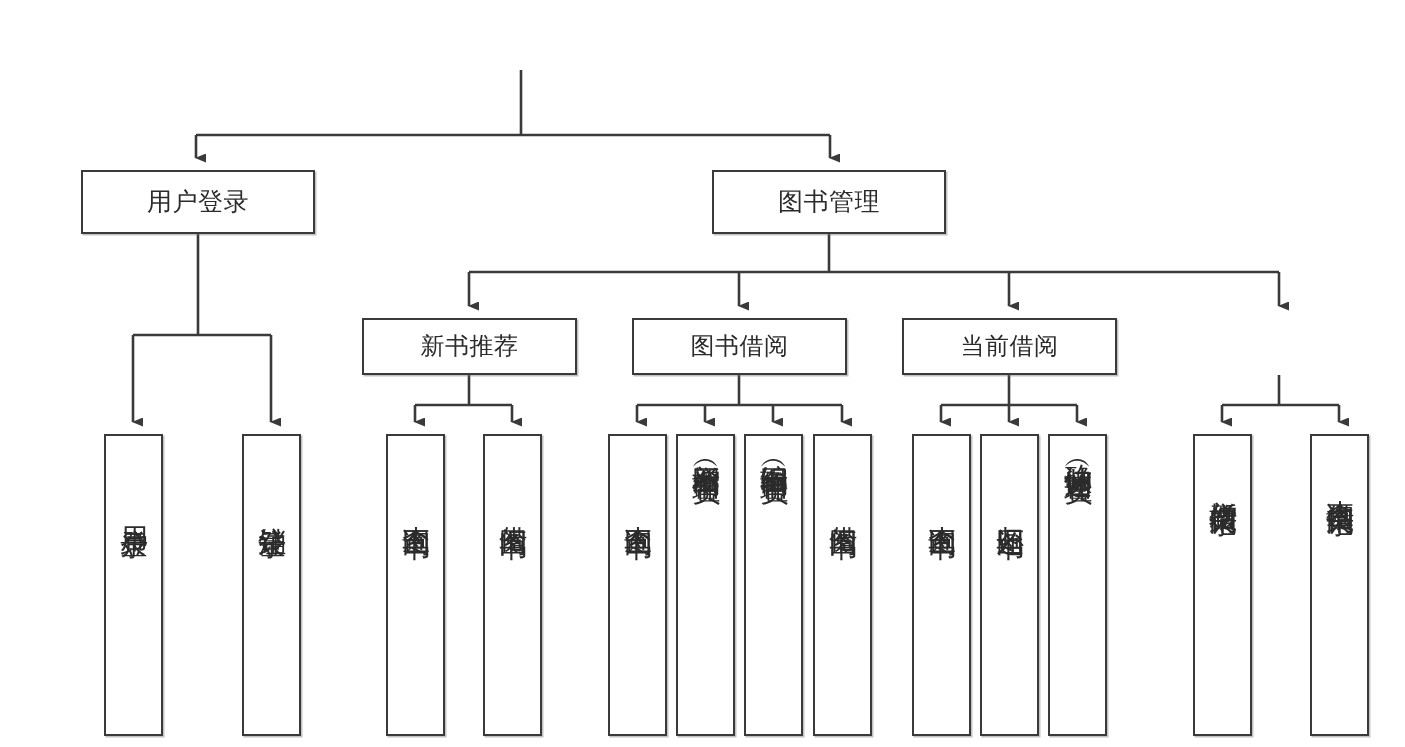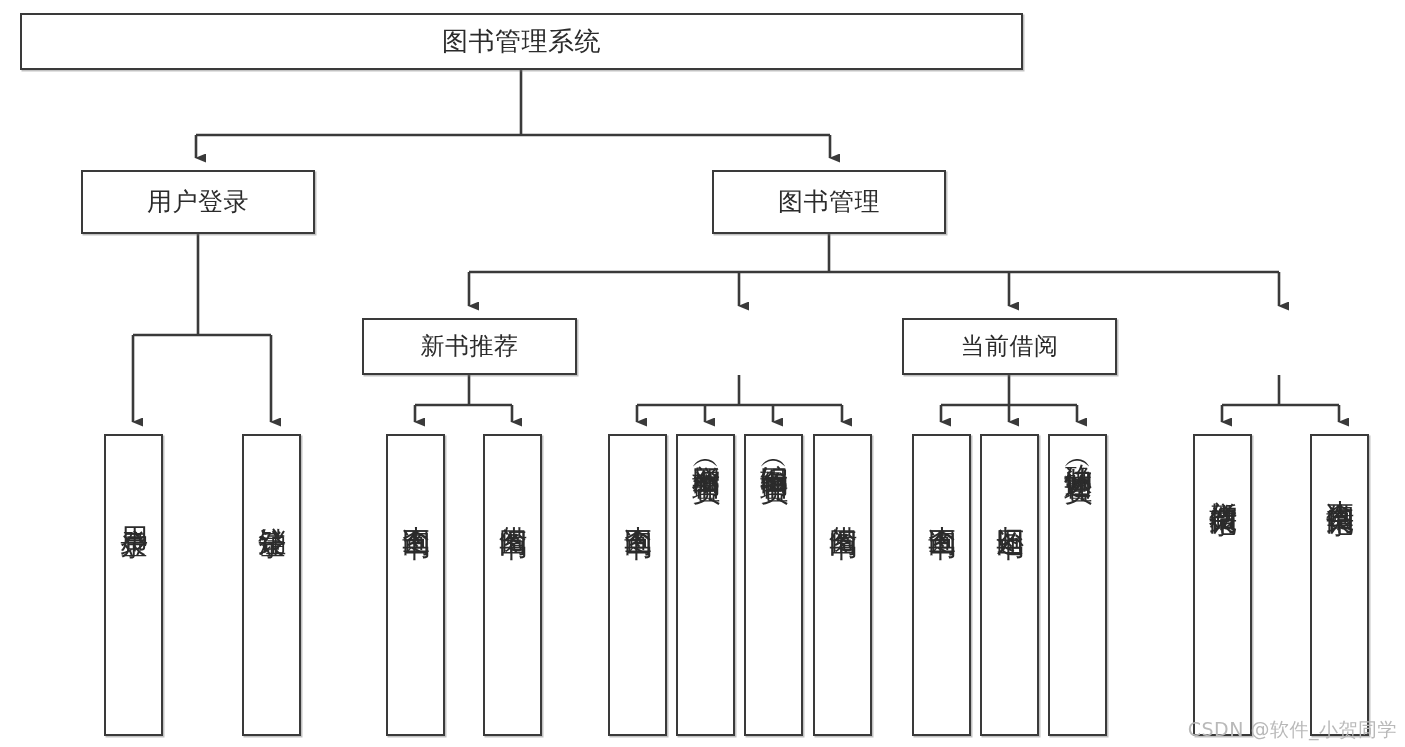--- a/index.html
+++ b/index.html
@@ -133,34 +133,34 @@
       <path d="M 1009,405 L 1009,422" marker-end="url(#arrow)"></path>
       <path d="M 1077,405 L 1077,422" marker-end="url(#arrow)"></path>
 
       <path d="M 1279,375 L 1279,405"></path>
       <path d="M 1222,405 L 1339,405"></path>
       <path d="M 1222,405 L 1222,422" marker-end="url(#arrow)"></path>
       <path d="M 1339,405 L 1339,422" marker-end="url(#arrow)"></path>
     </g>
   </svg>
 
-  <div class="node horiz root" style="left:20px; top:13px; width:1003px; height:57px;">
-    <span class="label">图书管理系统</span>
-  </div>
 
   <div class="node horiz lvl2" style="left:81px; top:170px; width:234px; height:64px;">
     <span class="label">用户登录</span>
   </div>
   <div class="node horiz lvl2" style="left:712px; top:170px; width:234px; height:64px;">
     <span class="label">图书管理</span>
   </div>
 
   <div class="node horiz lvl3" style="left:362px; top:318px; width:215px; height:57px;">
     <span class="label">新书推荐</span>
   </div>
+  <div class="node horiz lvl3" style="left:632px; top:318px; width:215px; height:57px;">
+    <span class="label">图书借阅</span>
+  </div>
   <div class="node horiz lvl3" style="left:902px; top:318px; width:215px; height:57px;justify-content:center;">
     <span class="label">当前借阅</span>
   </div>
 
   <div class="node leaf" style="left:104px; top:434px; width:59px; height:302px; padding-top:68px;">
     <span class="label">用户登录</span>
   </div>
   <div class="node leaf" style="left:242px; top:434px; width:59px; height:302px; padding-top:68px;">
     <span class="label">注销登录</span>
   </div>
@@ -195,15 +195,14 @@
     <span class="label">确认归还（管理员）</span>
   </div>
 
   <div class="node leaf" style="left:1193px; top:434px; width:59px; height:302px; padding-top:42px;">
     <span class="label">新增借阅记录</span>
   </div>
   <div class="node leaf" style="left:1310px; top:434px; width:59px; height:302px; padding-top:42px;">
     <span class="label">查询借阅记录</span>
   </div>
 
-  <div class="watermark">CSDN @软件_小贺同学</div>
 
 </div>
 
 </body></html>

